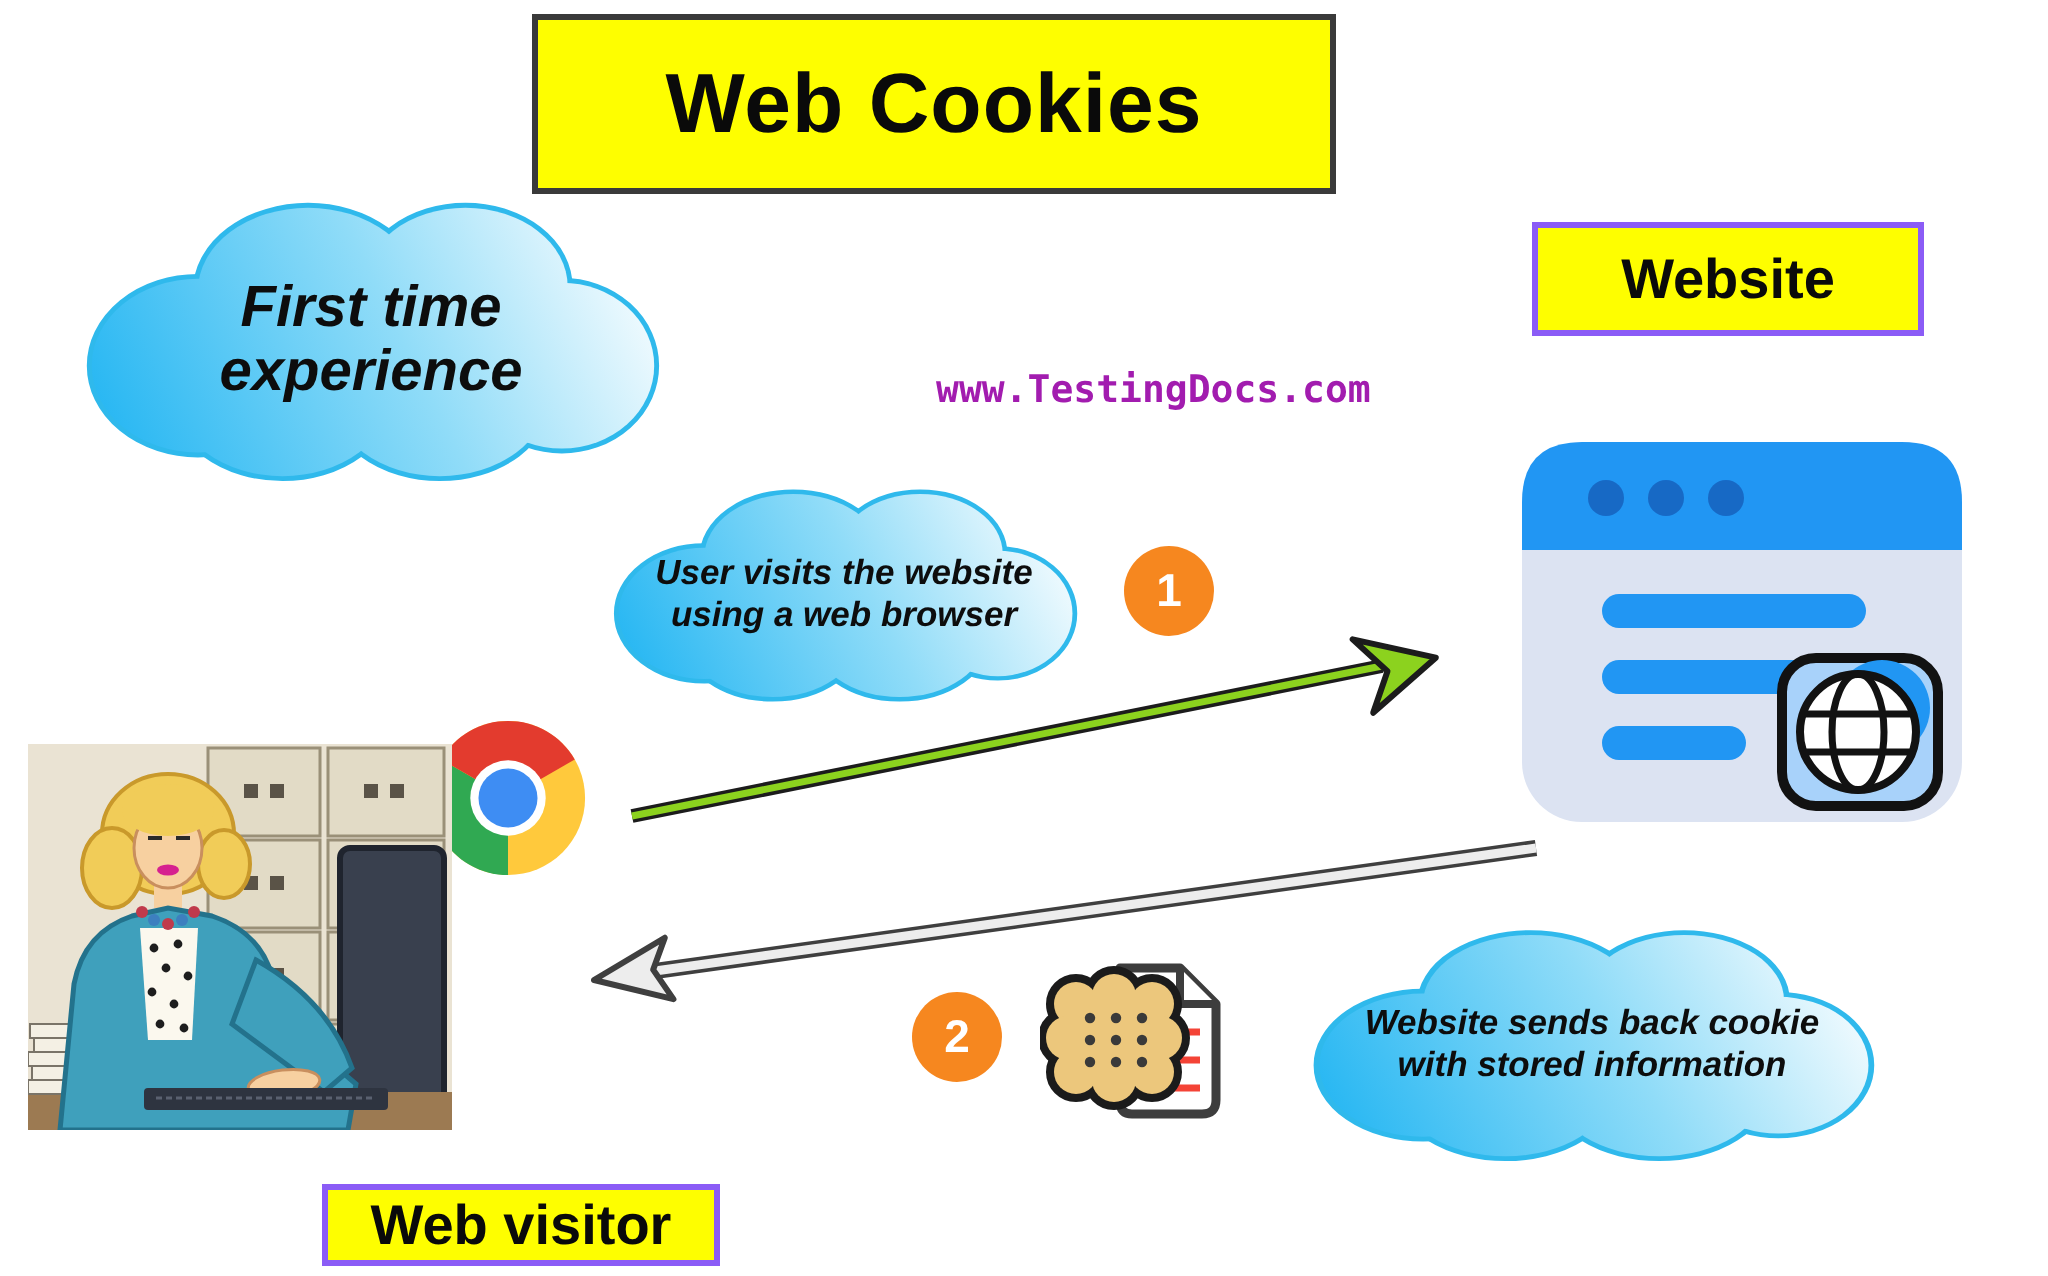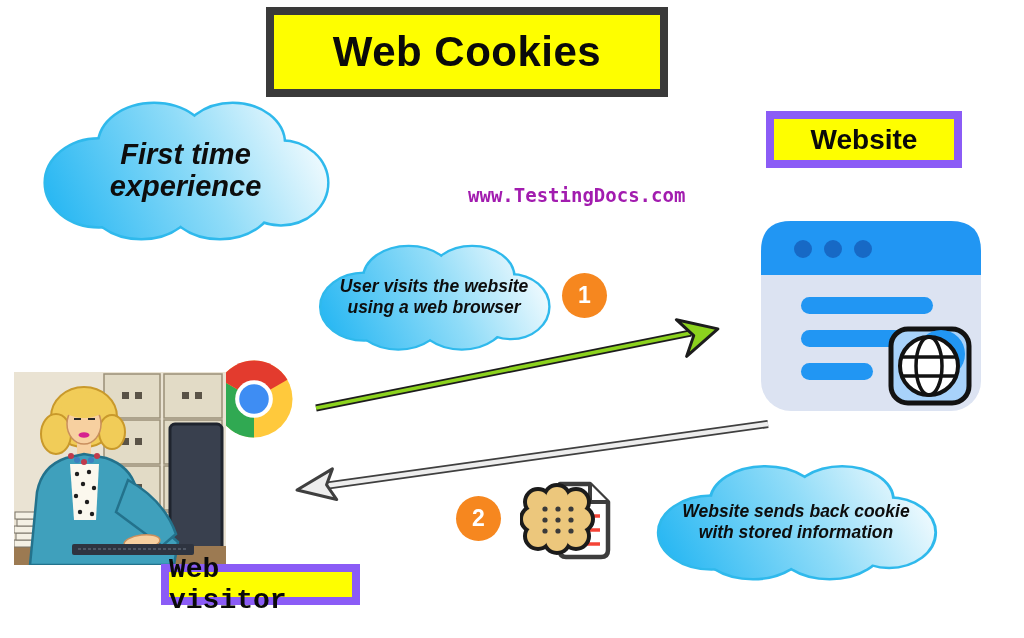--- a/index.html
+++ b/index.html
@@ -1,19 +1,19 @@
 <!DOCTYPE html>
 <html><head>
 <meta charset="utf-8">
 <style>
   html,body{margin:0;padding:0;background:#fff;}
   #canvas{position:relative;width:1024px;height:638px;background:#ffffff;overflow:hidden;
           font-family:"Liberation Sans",sans-serif;}
   .abs{position:absolute;}
-  .ylabel{background:#FEFE00;border:8px solid #8b5cf6;display:flex;align-items:center;justify-content:center;
+  .ylabel{background:#FEFE00;border:3px solid #8b5cf6;display:flex;align-items:center;justify-content:center;
           font-weight:bold;color:#0a0a0a;box-sizing:border-box;}
   .title-box{font-size:42px;letter-spacing:.5px;border-color:#3a3a3a;}
   .lab{font-size:28px;}
   .watermark{font-family:"DejaVu Sans Mono",monospace;font-weight:bold;font-size:19px;color:#a21caf;white-space:nowrap;}
   .cloud{position:absolute;}
   .cloud svg{position:absolute;inset:0;width:100%;height:100%;}
   .cloud .ctext{position:absolute;inset:0;display:flex;align-items:center;justify-content:center;
                 text-align:center;font-weight:bold;color:#0d0d0d;font-style:italic;}
   .cloud1 .ctext{font-size:29px;line-height:1.12;}
   .cloud1 .ctext span{max-width:185px;}
@@ -63,21 +63,21 @@
     </svg>
     <div class="ctext">
         <span>First time experience</span>
       </div>
   </div>
 
   <div class="abs ylabel lab" style="left:766px;top:111px;width:196px;height:57px;">
     <span>Website</span>
   </div>
 
-  <div class="cloud cloud-step abs" style="left:315px;top:241px;width:238px;height:112px;">
+  <div class="cloud cloud-step abs" style="left:303px;top:241px;width:238px;height:112px;">
     <svg viewBox="0 0 300 150" preserveAspectRatio="none">
       <defs>
         <linearGradient id="gc2" gradientUnits="userSpaceOnUse" x1="15" y1="150" x2="290" y2="15">
           <stop offset="0" stop-color="#1FB4F2"></stop>
             <stop offset="0.55" stop-color="#90DCF8"></stop>
             <stop offset="1" stop-color="#ffffff"></stop>
         </linearGradient>
       </defs>
       <g stroke="#2FB9EC" stroke-width="6" fill="url(#gc2)">
         <ellipse cx="62" cy="88" rx="54" ry="44"></ellipse>
@@ -224,21 +224,21 @@
       </g>
 
       <path d="M114,108 Q150,128 162,162 L148,174 Q118,152 102,140 Z" fill="#3FA0BC" stroke="#23728C" stroke-width="2.5"></path>
       <ellipse cx="128" cy="170" rx="18" ry="7" fill="#F7D0A0" stroke="#C98F5E" stroke-width="1.5" transform="rotate(-7 128 170)"></ellipse>
     </g>
 
     <rect x="58" y="172" width="122" height="11" rx="2" fill="#2E3440"></rect>
     <line x1="64" y1="177" x2="174" y2="177" stroke="#5a6170" stroke-width="1.5" stroke-dasharray="3 2"></line>
   </svg>
 
-  <div class="abs ylabel lab" style="left:161px;top:564px;width:199px;height:41px;font-family:Liberation Mono, monospace;">
+  <div class="abs ylabel lab" style="left:161px;top:592px;width:199px;height:41px;">
     <span>Web visitor</span>
   </div>
 
   <div class="abs stepnum" style="left:456px;top:496px;">
     <span>2</span>
   </div>
 
   <svg class="abs" style="left:520px;top:478px;" width="100" height="88" viewBox="0 0 100 88">
     <g>
       <path d="M40,6 H70 L88,24 V72 Q88,79 81,79 H46 Q40,79 40,73 Z" fill="#ffffff" stroke="#3D3D3D" stroke-width="4.5" stroke-linejoin="round"></path>

